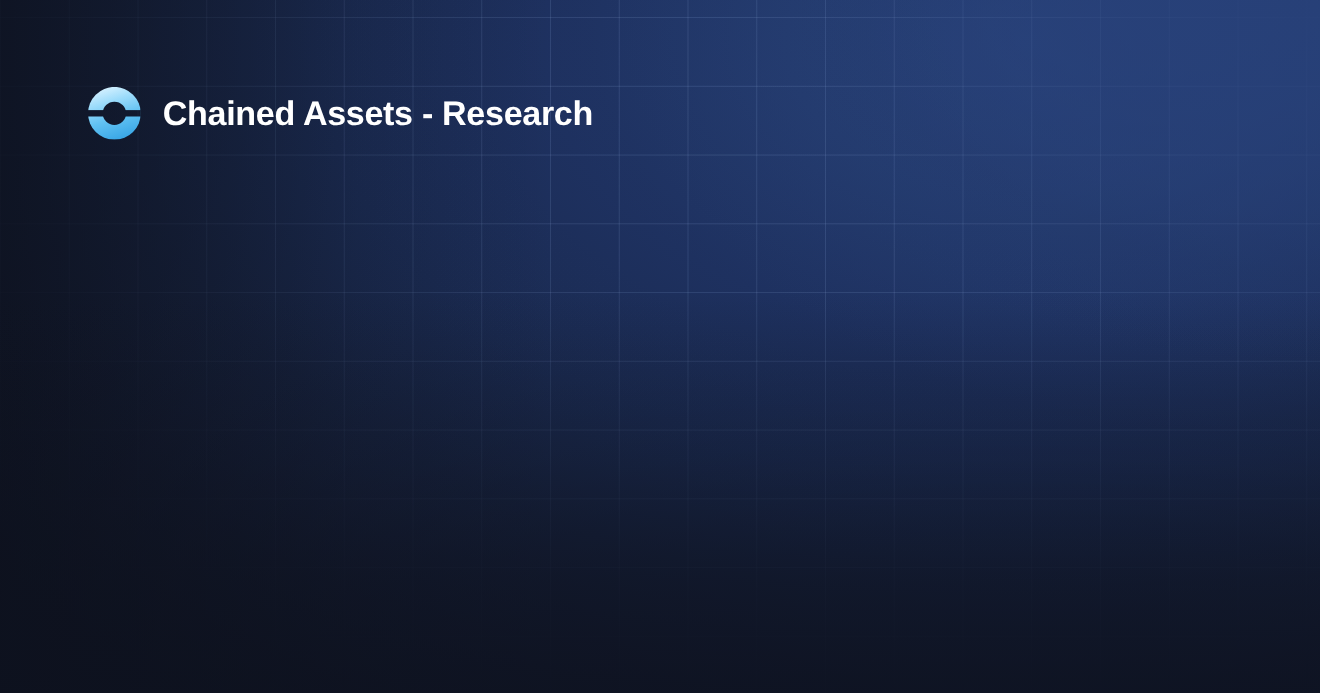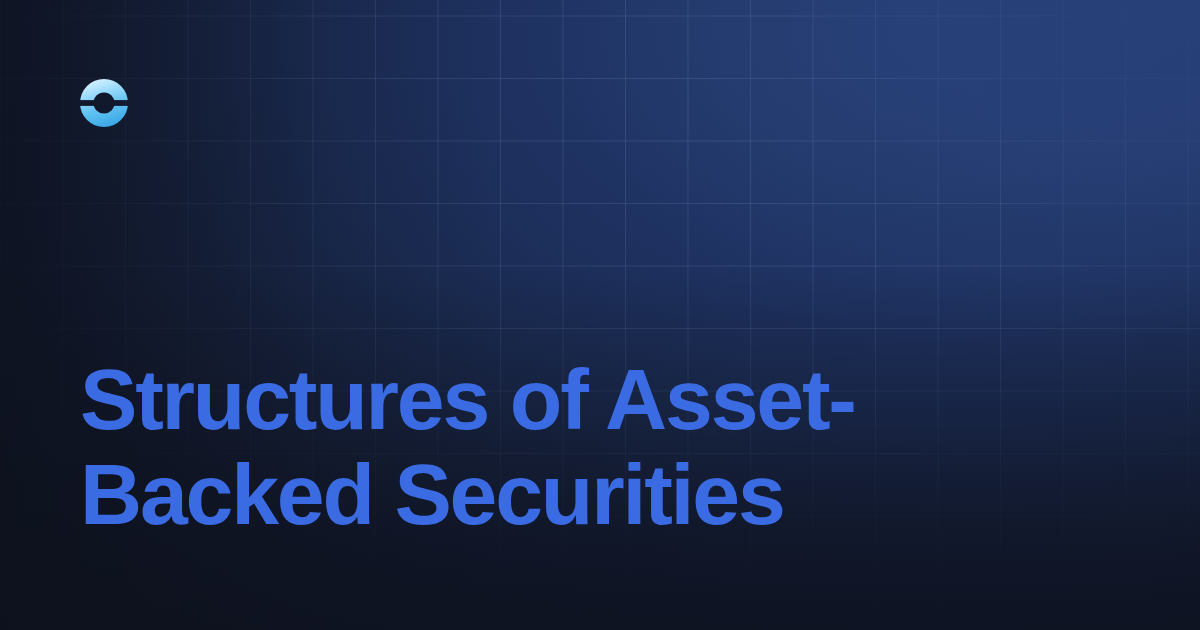--- a/index.html
+++ b/index.html
@@ -193,18 +193,18 @@
             <circle cx="24" cy="24" r="24" fill="#fff"></circle>
 
             <circle cx="24" cy="24" r="10.6" fill="#000"></circle>
 
             <rect x="0" y="21.1" width="48" height="5.8" fill="#000"></rect>
           </mask>
         </defs>
         <rect x="0" y="0" width="48" height="48" fill="url(#logoGrad)" mask="url(#logoMask)"></rect>
       </svg>
 
+      <div class="brand-name">Chained Assets - Research</div>
     </div>
 
-    <h1 class="headline">Structures of Asset-Backed Securities</h1>
 
   </div>
 </div>
 
 </body></html>

